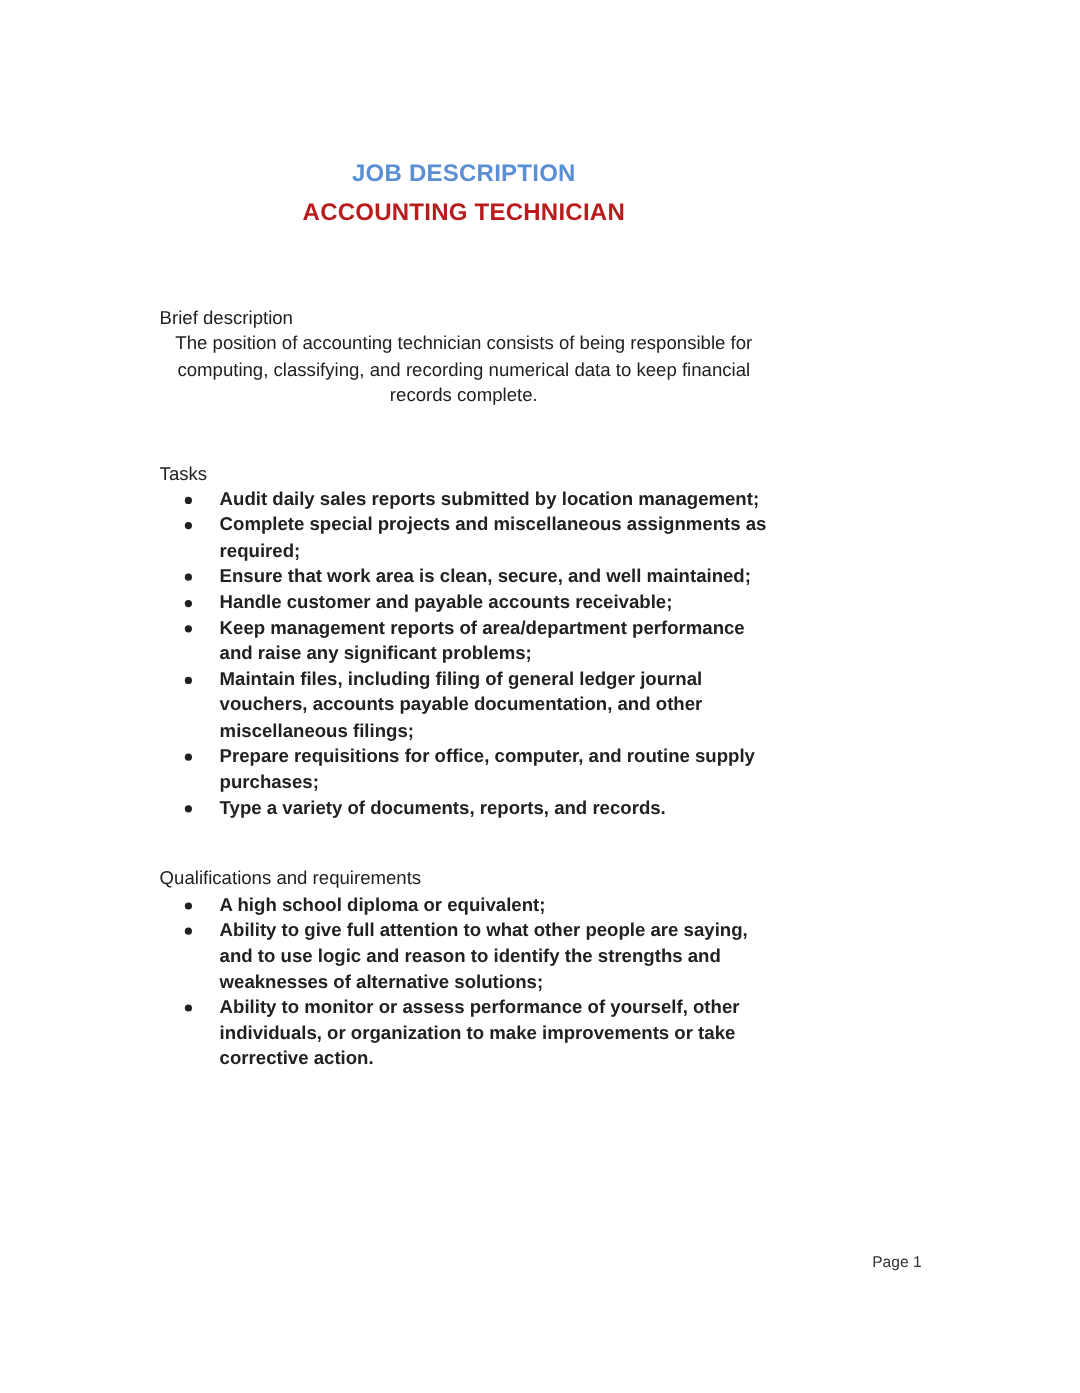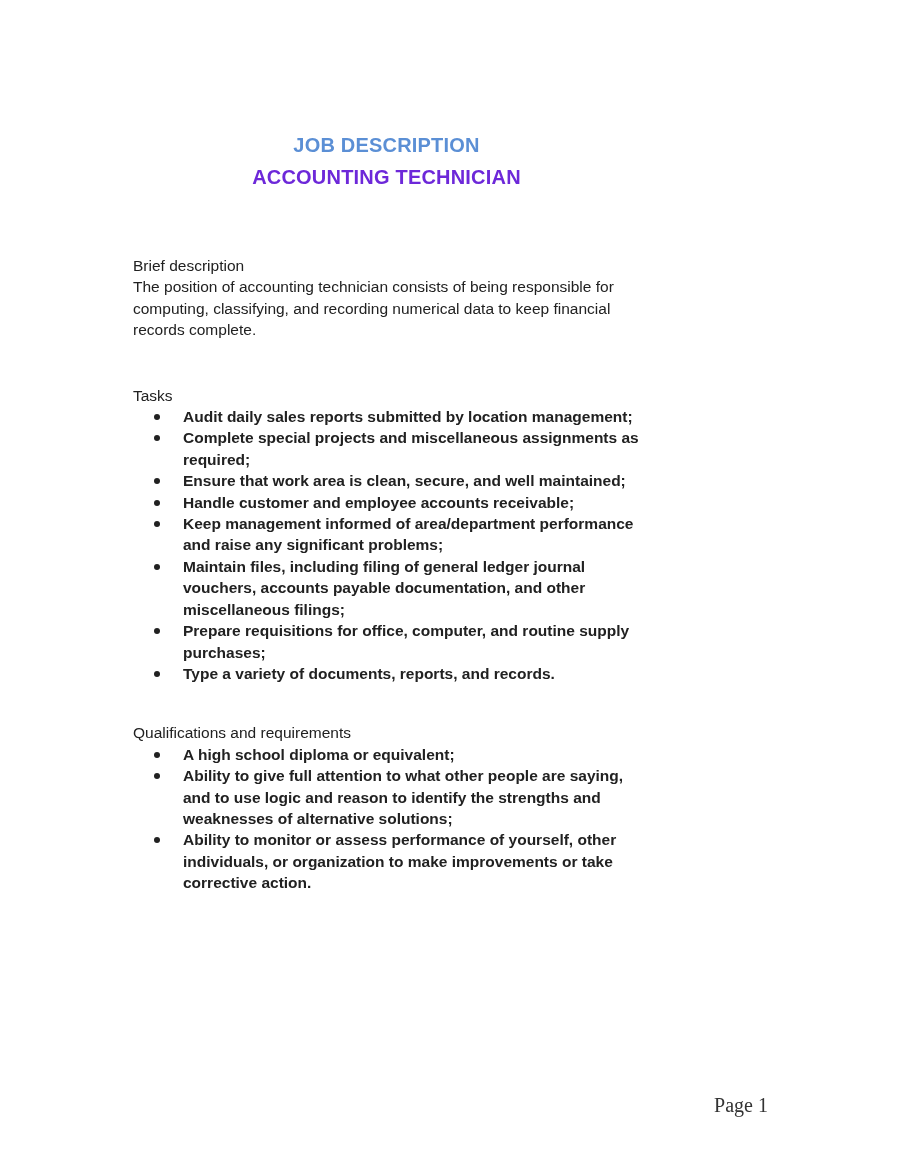--- a/index.html
+++ b/index.html
@@ -28,36 +28,37 @@
   .doc-subtitle {
     margin: 0;
     font-size: 20px;
     line-height: 22px;
     font-weight: bold;
     text-align: center;
     letter-spacing: 0.2px;
   }
   .doc-subtitle {
     margin-top: 10px;
-    color: #6d28d9;
+    color: #b91c1c;
   }
   .section {
     display: block;
   }
   .sec-brief { margin-top: 67px; }
   .sec-tasks { margin-top: 44px; }
   .sec-qual  { margin-top: 38px; }
   .section-heading {
     margin: 0;
     font-size: 15.5px;
     line-height: 21.4px;
     font-weight: normal;
   }
   .section p {
     margin: 0;
+    text-align: center;
   }
   ul.bullets {
     list-style: none;
     margin: 0;
     padding: 0;
     font-weight: bold;
   }
   ul.bullets li {
     position: relative;
     padding-left: 50px;
@@ -67,26 +68,26 @@
     position: absolute;
     left: 21px;
     top: 8px;
     width: 6px;
     height: 6px;
     border-radius: 50%;
     background: #212121;
   }
   .footer {
     position: absolute;
-    top: 1097px;
+    top: 1044px;
     left: 0;
     width: 768px;
     text-align: right;
-    font-family: Liberation Serif, serif;
-    font-size: 20px;
+    font-family: Liberation Sans, sans-serif;
+    font-size: 13px;
     line-height: 16px;
     color: #333333;
   }
 </style>
 </head>
 <body>
 
 <div class="page" style="color: rgb(33, 33, 33);">
   <div class="content">
 
@@ -106,24 +107,24 @@
       <li>
             <span>Audit daily sales reports submitted by location management;</span>
           </li>
           <li>
             <span>Complete special projects and miscellaneous assignments as required;</span>
           </li>
           <li>
             <span>Ensure that work area is clean, secure, and well maintained;</span>
           </li>
           <li>
-            <span>Handle customer and employee accounts receivable;</span>
+            <span>Handle customer and payable accounts receivable;</span>
           </li>
           <li>
-            <span>Keep management informed of area/department performance and raise any significant problems;</span>
+            <span>Keep management reports of area/department performance and raise any significant problems;</span>
           </li>
           <li>
             <span>Maintain files, including filing of general ledger journal vouchers, accounts payable documentation, and other miscellaneous filings;</span>
           </li>
           <li>
             <span>Prepare requisitions for office, computer, and routine supply purchases;</span>
           </li>
           <li>
             <span>Type a variety of documents, reports, and records.</span>
           </li>

